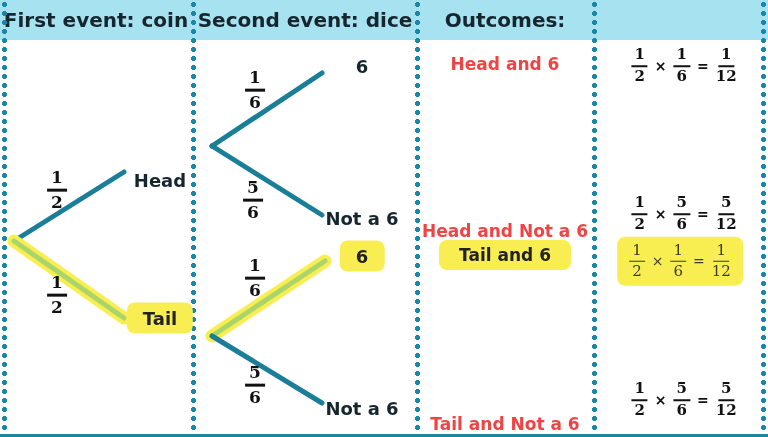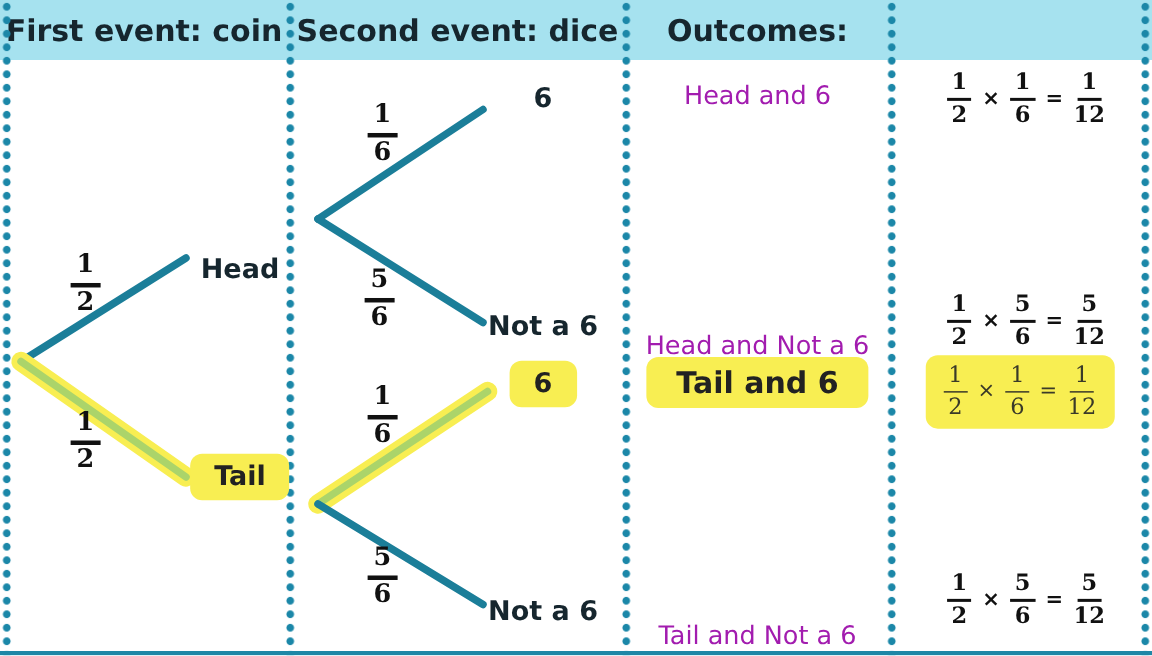--- a/index.html
+++ b/index.html
@@ -68,22 +68,22 @@
     font-size: 18px;
     font-weight: bold;
     color: #222222;
     white-space: nowrap;
   }
 
   .outcome-label {
     position: absolute;
     transform: translate(-50%, -50%);
     font-size: 17px;
-    font-weight: normal;
-    color: #a21caf;
+    font-weight: bold;
+    color: #ef4444;
     white-space: nowrap;
   }
 
   .frac {
     display: inline-flex;
     flex-direction: column;
     align-items: center;
     font-family: "DejaVu Serif", "Liberation Serif", serif;
     font-weight: bold;
     line-height: 1.05;
@@ -185,21 +185,21 @@
 
   <div class="node-label" style="left:160px; top:180px;text-align:center;">Head</div>
   <div class="yellow-box" style="left:160px; top:318px;">Tail</div>
   <div class="node-label" style="left:362px; top:66px;">6</div>
   <div class="node-label" style="left:362px; top:218px;">Not a 6</div>
   <div class="yellow-box" style="left:362px; top:256px;">6</div>
   <div class="node-label" style="left:362px; top:408px;">Not a 6</div>
 
   <div class="outcome-label" style="left:505px; top:64px;">Head and 6</div>
   <div class="outcome-label" style="left:505px; top:219px;margin-top:12px;">Head and Not a 6</div>
-  <div class="yellow-box" style="left:505px; top:255px; font-size:20px; padding:5px 20px;">Tail and 6</div>
+  <div class="yellow-box" style="left:505px; top:255px; font-size:17px; padding:5px 20px;">Tail and 6</div>
   <div class="outcome-label" style="left:505px; top:404px;margin-top:20px;">Tail and Not a 6</div>
 
   <div class="prob-expr" style="left:684px; top:66px;">
     <span class="frac">
         <span class="num">1</span>
         <span class="den">2</span>
       </span>
     <span class="op">×</span>
     <span class="frac">
         <span class="num">1</span>

